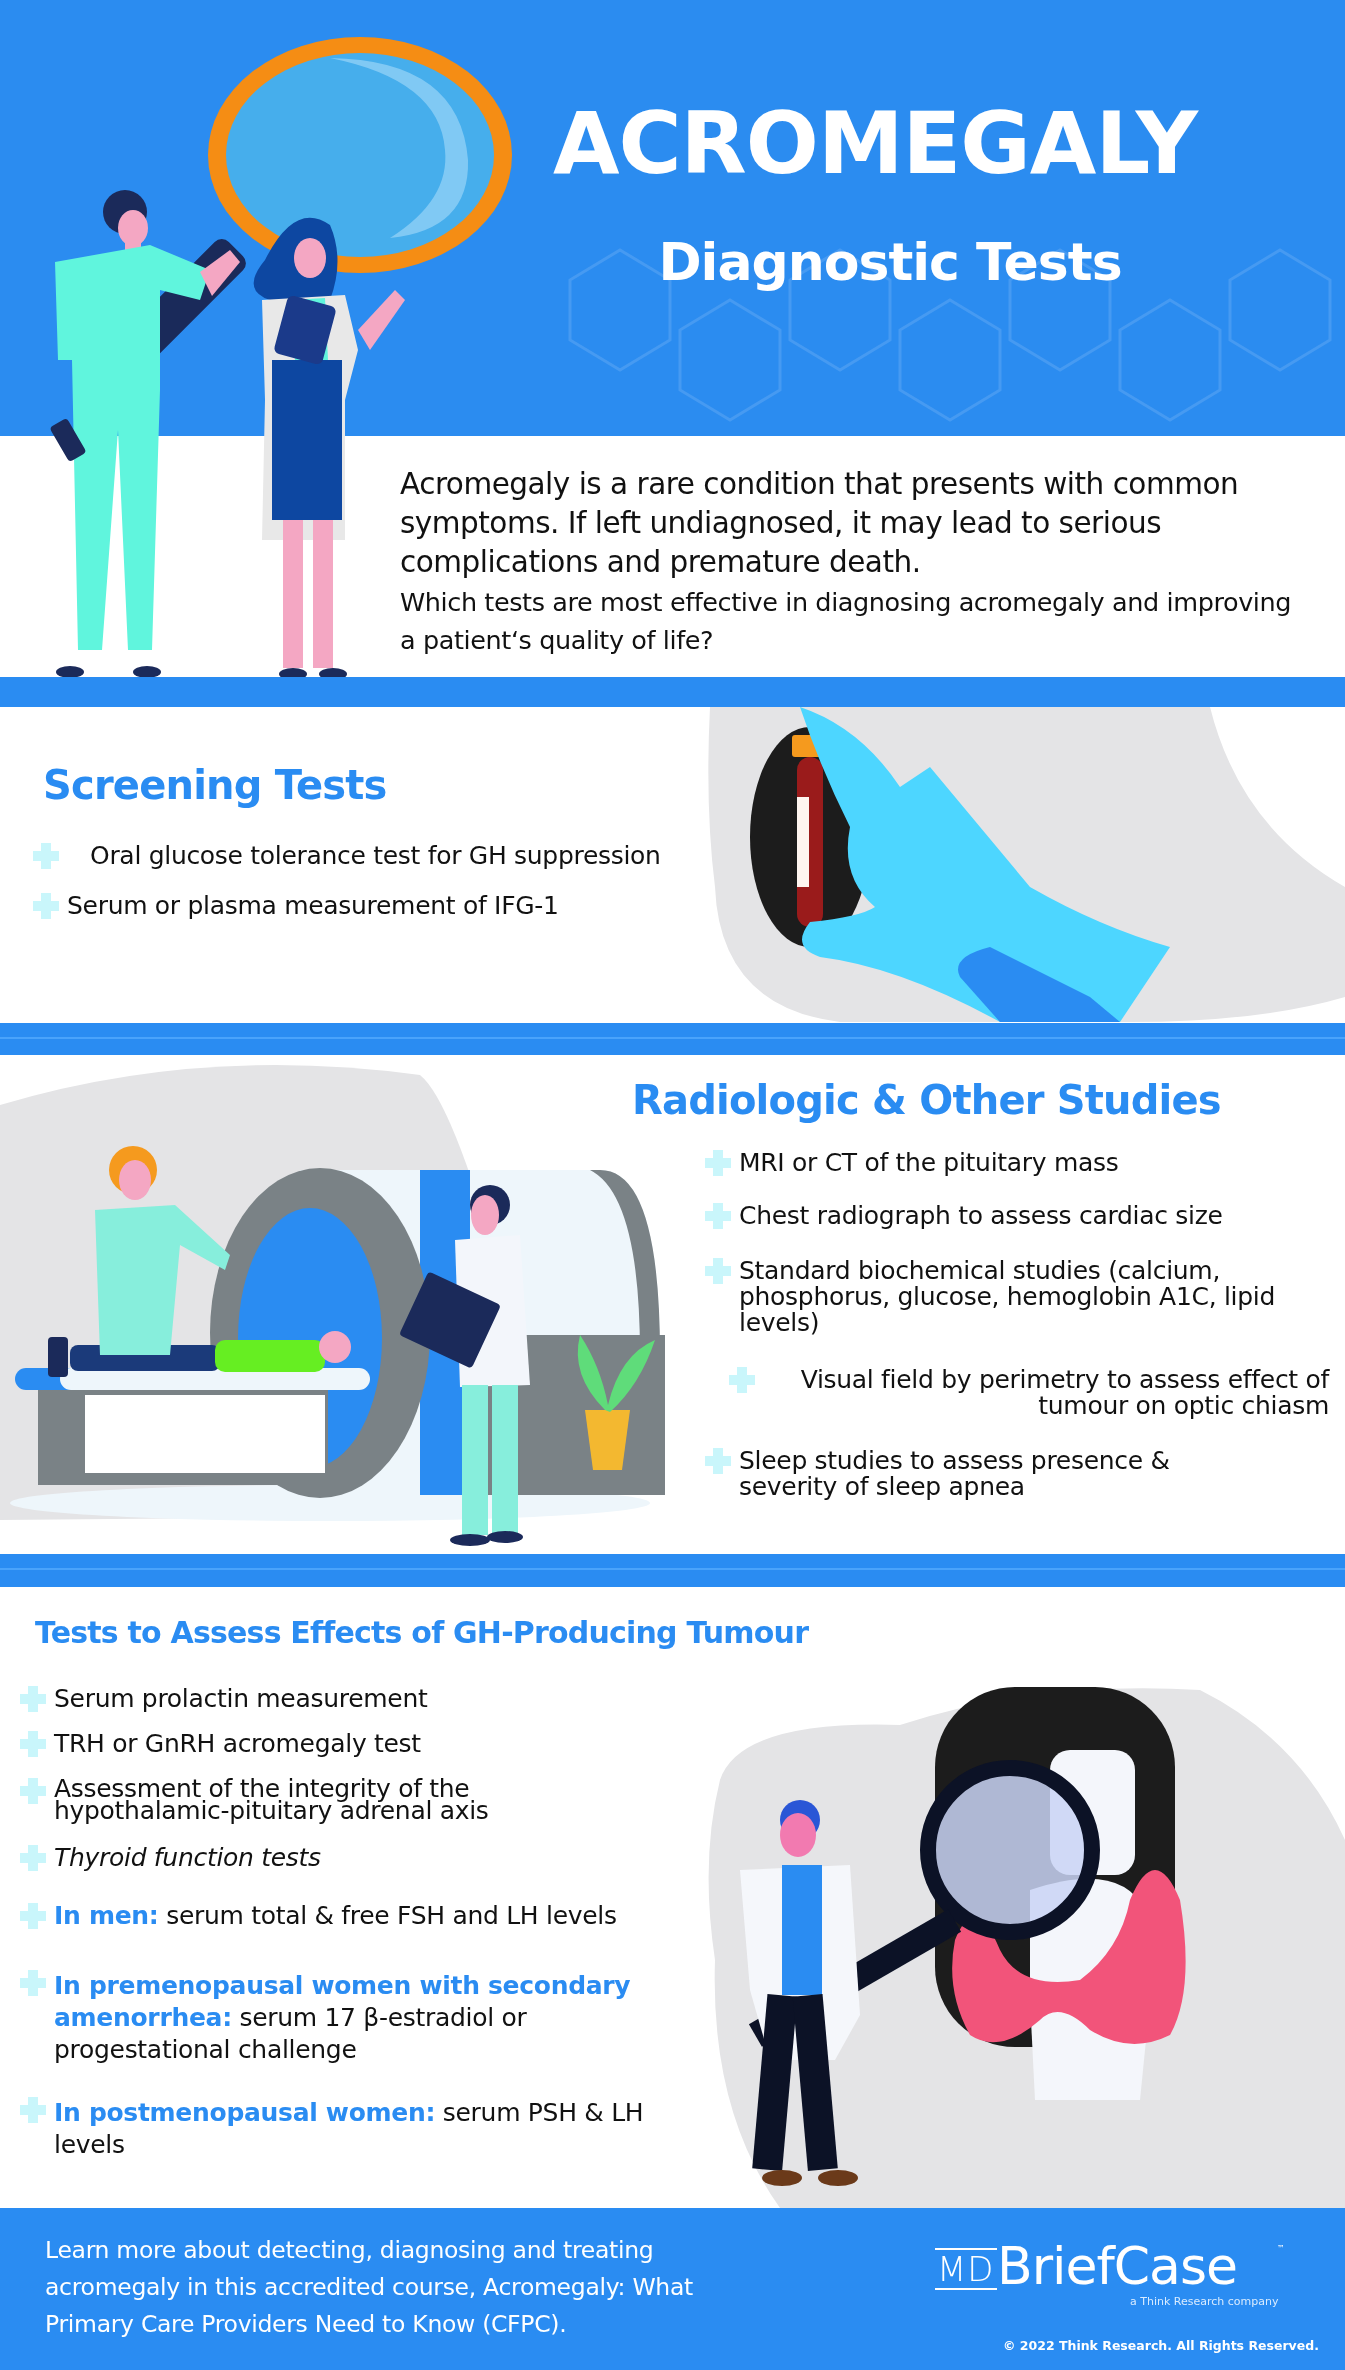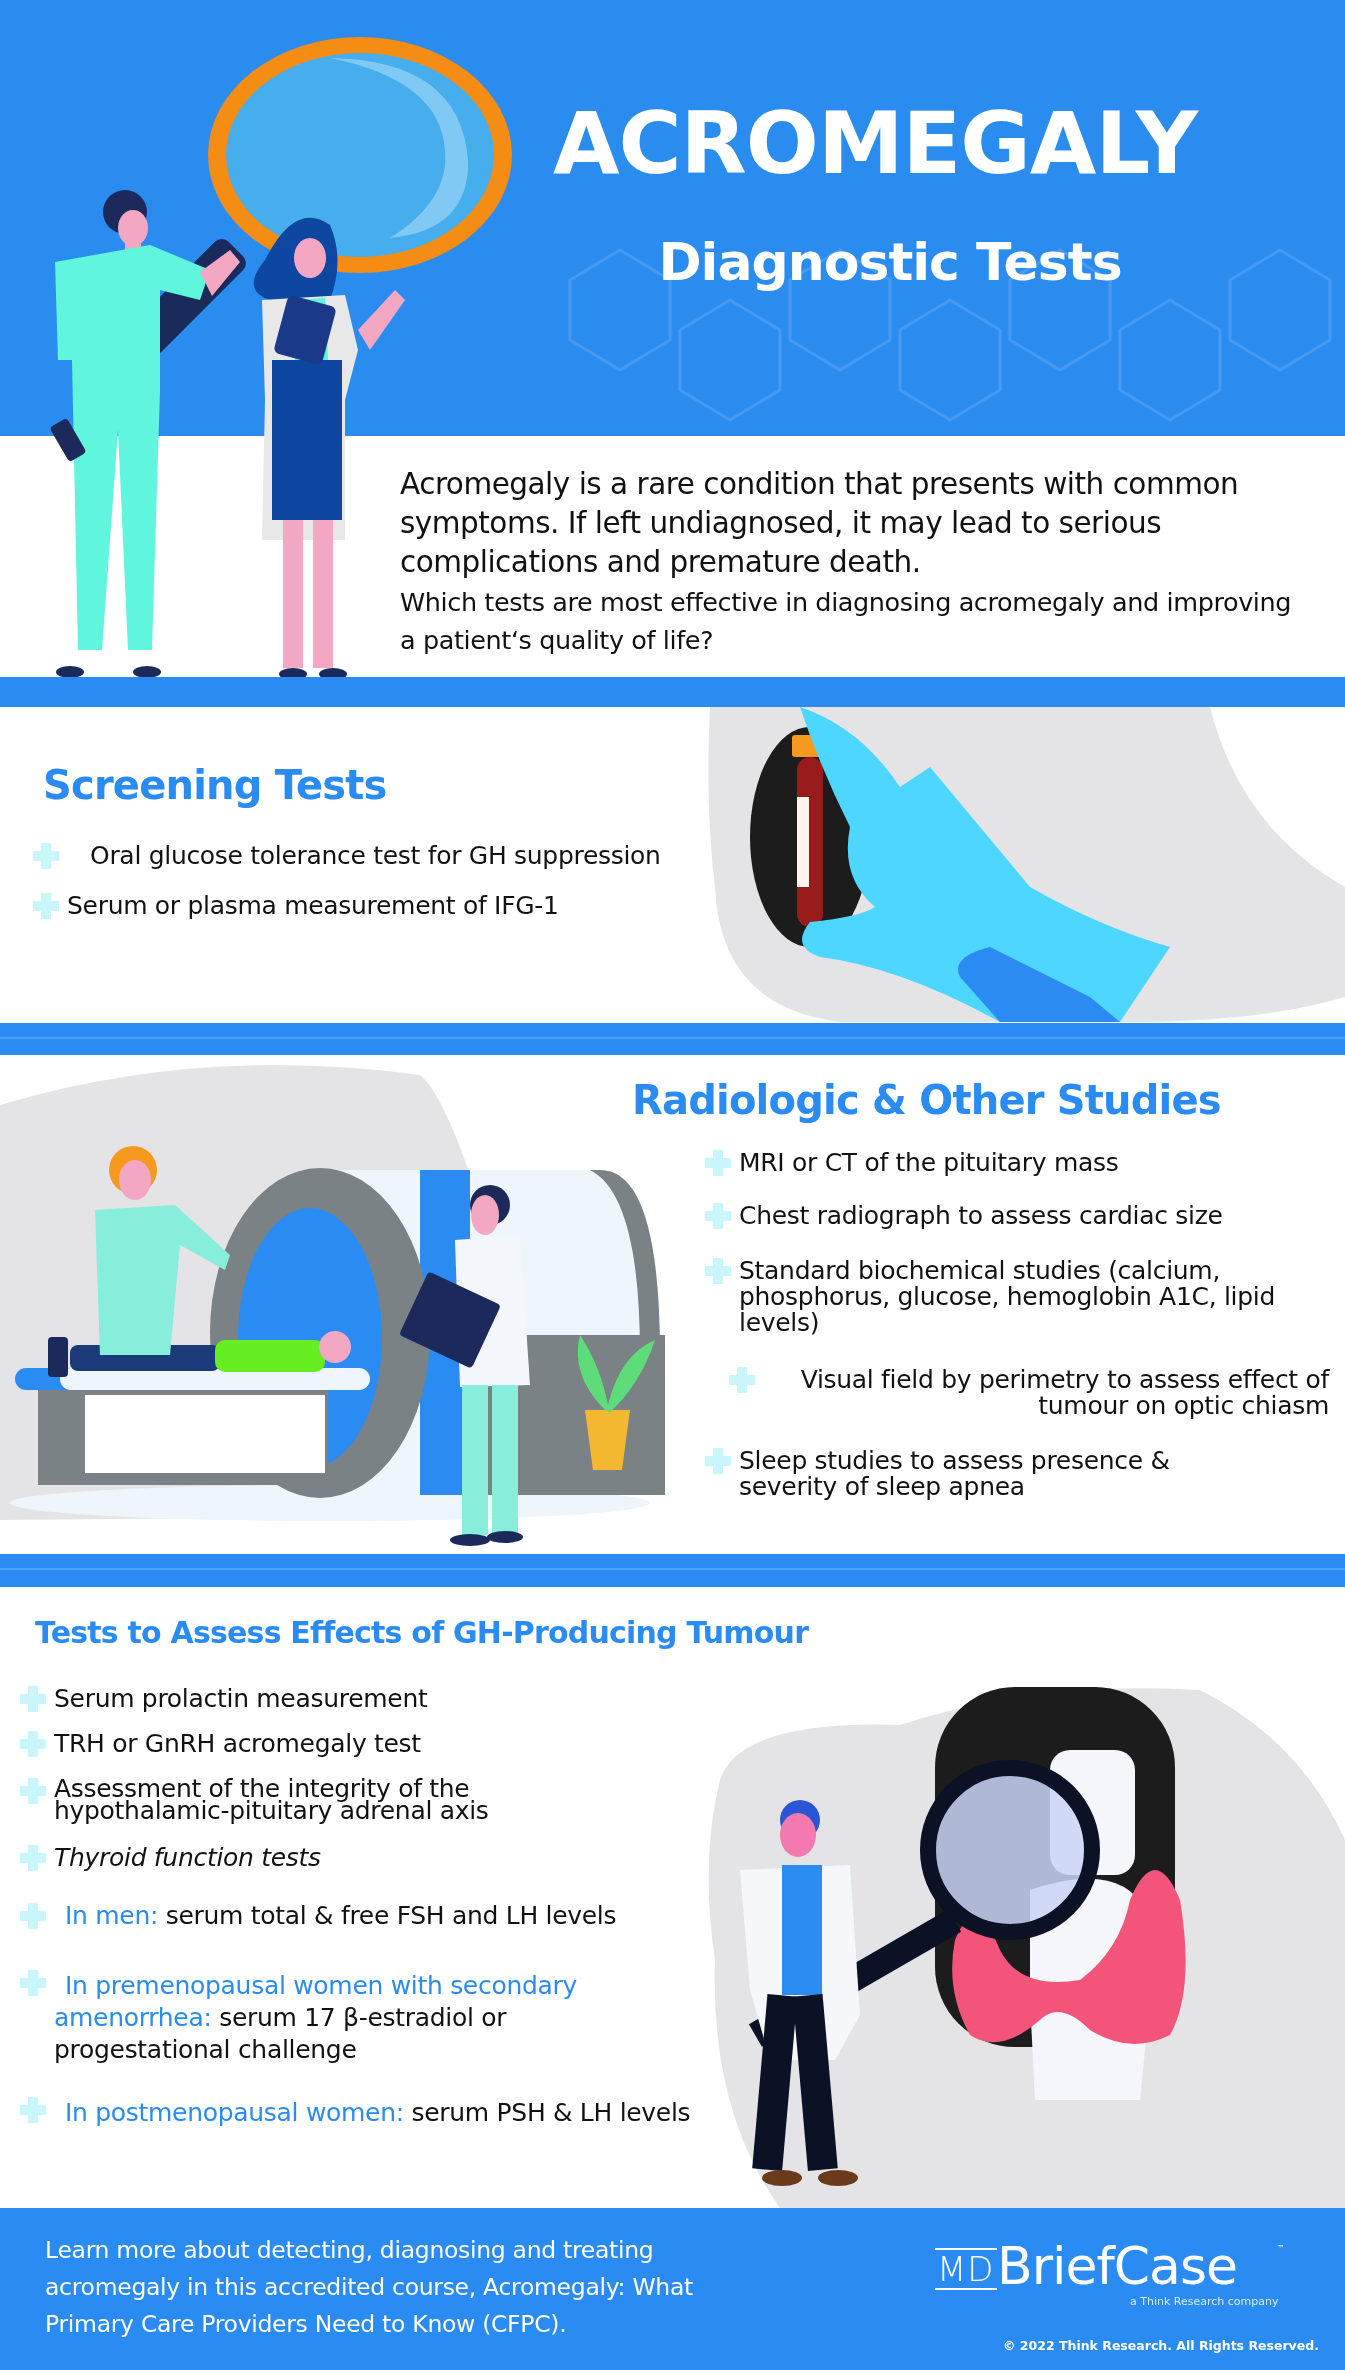--- a/index.html
+++ b/index.html
@@ -19,21 +19,21 @@
   .band-line { position: absolute; left: 0; right: 0; height: 2px; background: #4aa3fb; }
 
   .sec-title { font-weight: 900; color: #2a8cf2; letter-spacing: -0.8px; white-space: nowrap; }
 
   .list { list-style: none; }
   .list li { position: absolute; display: flex; align-items: flex-start; font-size: 25px; line-height: 26px; letter-spacing: -0.3px; color: #111; }
   .plus { position: relative; width: 26px; height: 26px; flex: 0 0 26px; margin-right: 8px; margin-top: 0px; }
   .plus:before, .plus:after { content: ""; position: absolute; background: #c9f6fb; }
   .plus:before { left: 8px; top: 0; width: 10px; height: 26px; }
   .plus:after { left: 0; top: 8px; width: 26px; height: 10px; }
-  .hl { color: #2a8cf2; font-weight: 400; margin-left: 11px; }
+  .hl { color: #2a8cf2; font-weight: 700; }
 
   #footer { left: 0; top: 2208px; width: 1345px; height: 162px; background: #2a8cf2; }
   #footer-text { left: 45px; top: 2232px; width: 720px; color: #fff; font-size: 23.5px; line-height: 37px; letter-spacing: -0.3px; }
   #logo { left: 935px; top: 2240px; width: 360px; height: 60px; color: #fff; }
   #logo-md { position: absolute; left: 0; top: 8px; font-size: 34px; font-weight: 300; letter-spacing: 1px; border-top: 2px solid #fff; border-bottom: 2px solid #fff; line-height: 38px; padding: 0 2px; }
   #logo-bc { position: absolute; left: 62px; top: -4px; font-size: 52px; font-weight: 400; letter-spacing: -1px; }
   #logo-tm { position: absolute; left: 342px; top: 4px; font-size: 8px; }
   #logo-tag { left: 1130px; top: 2295px; font-size: 11px; color: #d8ebff; }
   #copyright { left: 1003px; top: 2338px; font-size: 12.5px; color: #fff; font-weight: 600; }
 </style>

